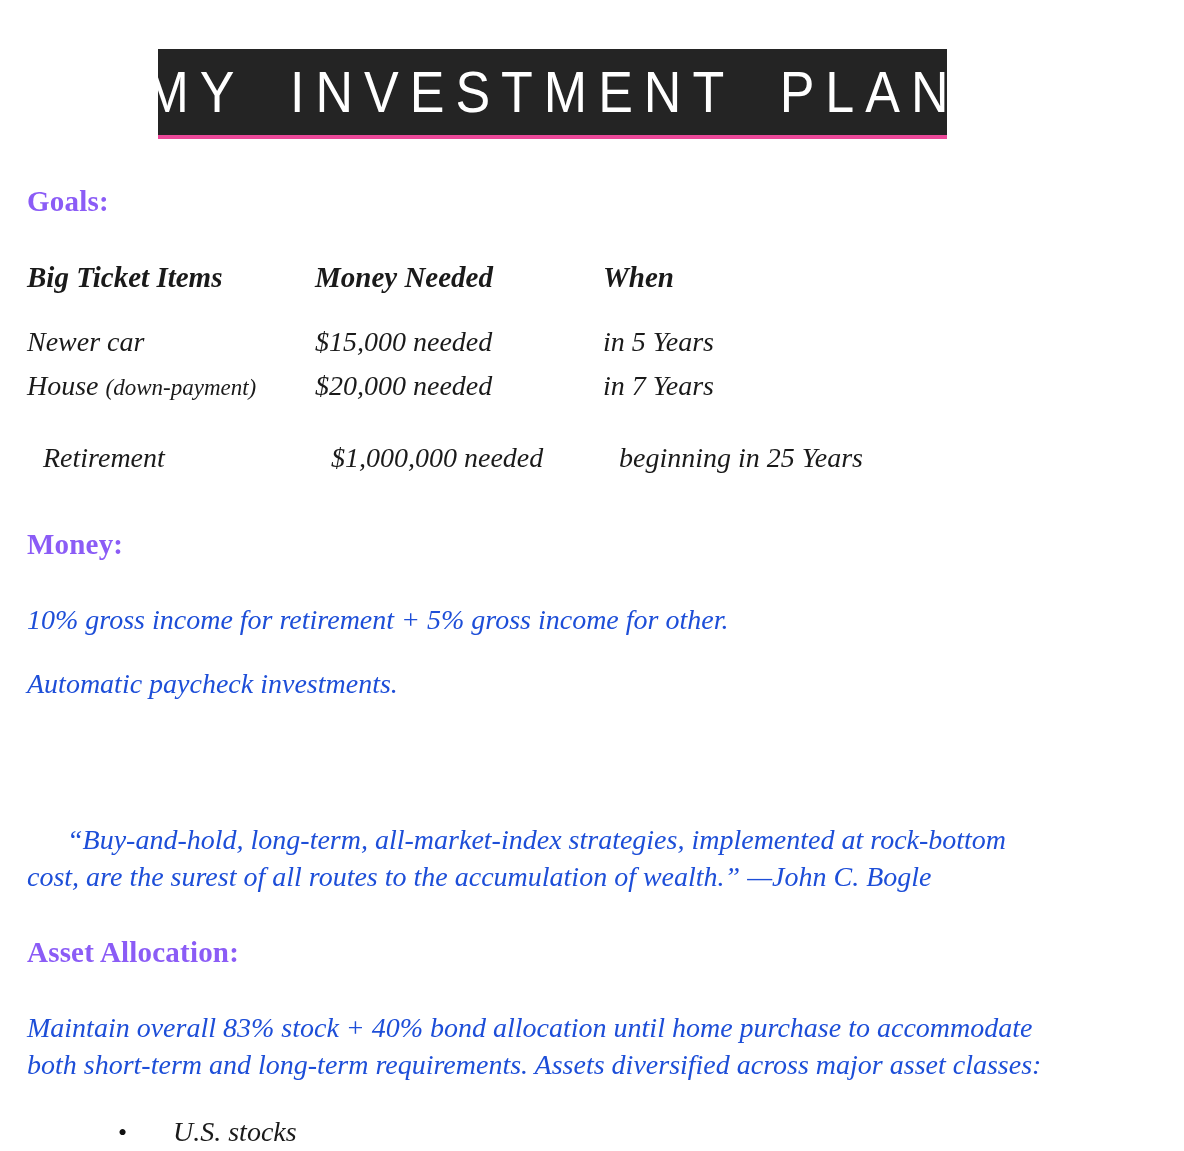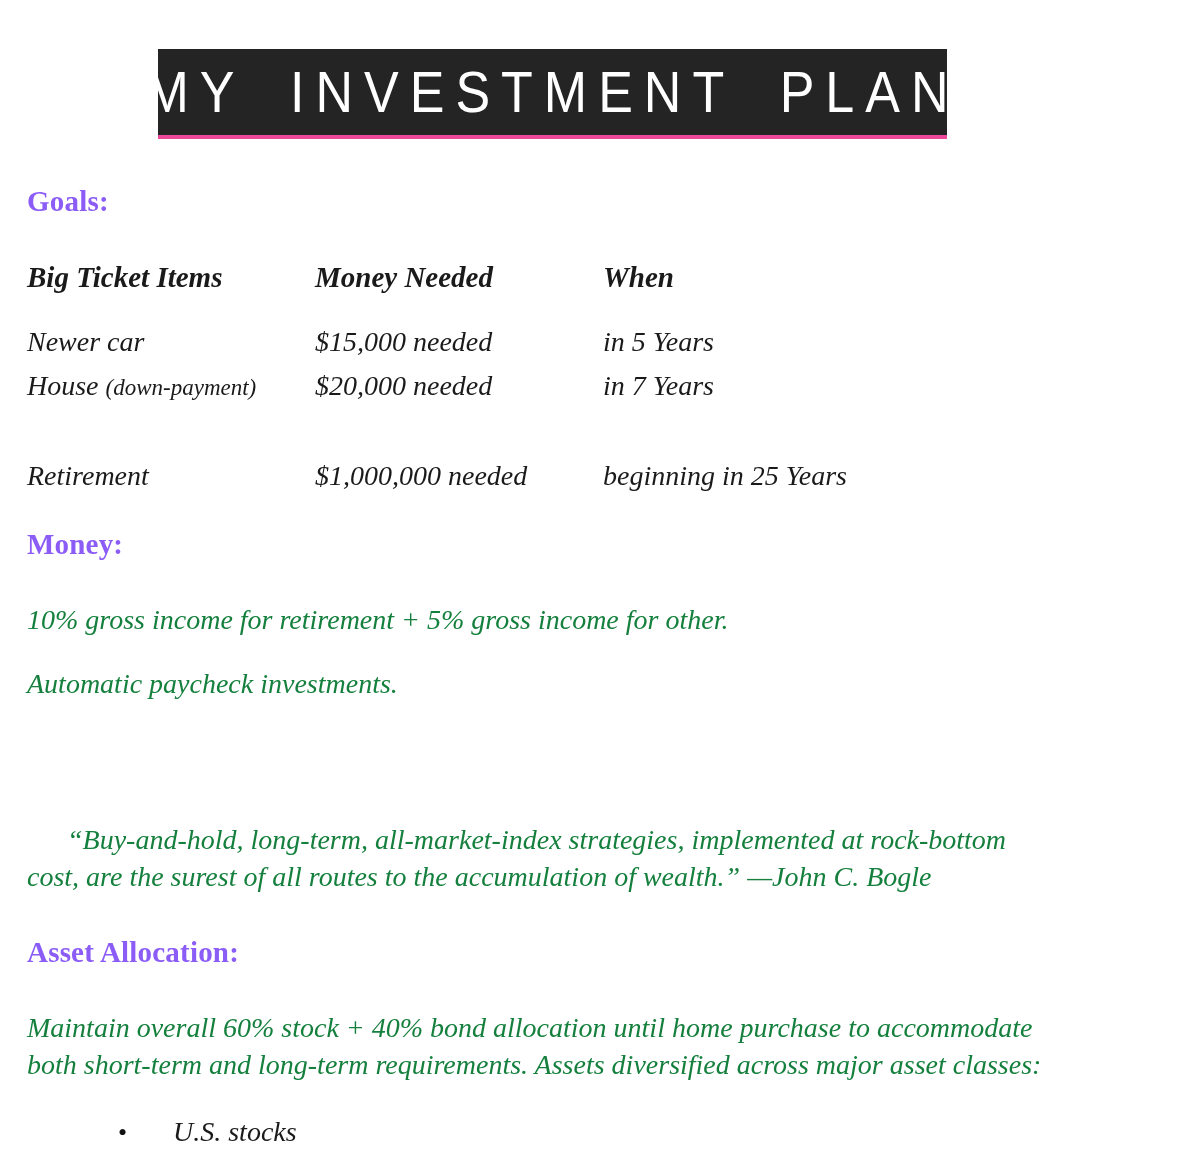--- a/index.html
+++ b/index.html
@@ -50,33 +50,33 @@
     position: absolute;
     left: 27px;
     width: 1130px;
     font-style: italic;
     font-size: 28px;
     white-space: nowrap;
   }
   .t-head { top: 261px; font-weight: bold; font-size: 29px; }
   .t-r1 { top: 326px; }
   .t-r2 { top: 370px; }
-  .t-r3 { top: 460px; }
+  .t-r3 { top: 442px; margin-left: 16px; }
   .col-item  { display: inline-block; width: 288px; vertical-align: baseline; }
   .col-money { display: inline-block; width: 288px; vertical-align: baseline; }
   .col-when  { display: inline-block; vertical-align: baseline; }
   .item-note { font-size: 23px; }
 
   .body-line {
     position: absolute;
     left: 27px;
     font-style: italic;
     font-size: 28px;
     white-space: nowrap;
-    color: #15803d;
+    color: #1d4ed8;
   }
   .s-line1 { top: 604px; }
   .s-line2 { top: 668px; font-style: italic; }
   .q-line1 { top: 824px; margin-left: 40px; }
   .q-line2 { top: 861px; }
   .p-line1 { top: 1012px; }
   .p-line2 { top: 1049px; }
 
   .bullet-row {
     position: absolute;
@@ -121,21 +121,21 @@
   </div>
 
   <div class="heading h-saving">Money:</div>
   <div class="body-line s-line1">10% gross income for retirement + 5% gross income for other.</div>
   <div class="body-line s-line2">Automatic paycheck investments.</div>
 
   <div class="body-line q-line1">“Buy-and-hold, long-term, all-market-index strategies, implemented at rock-bottom</div>
   <div class="body-line q-line2">cost, are the surest of all routes to the accumulation of wealth.” —John C. Bogle</div>
 
   <div class="heading h-allocation">Asset Allocation:</div>
-  <div class="body-line p-line1">Maintain overall 60% stock + 40% bond allocation until home purchase to accommodate</div>
+  <div class="body-line p-line1">Maintain overall 83% stock + 40% bond allocation until home purchase to accommodate</div>
   <div class="body-line p-line2">both short-term and long-term requirements. Assets diversified across major asset classes:</div>
 
   <div class="bullet-row">
     <span class="bullet-dot">•</span>
     <span>U.S. stocks</span>
   </div>
 
 </div>
 
 </body></html>

